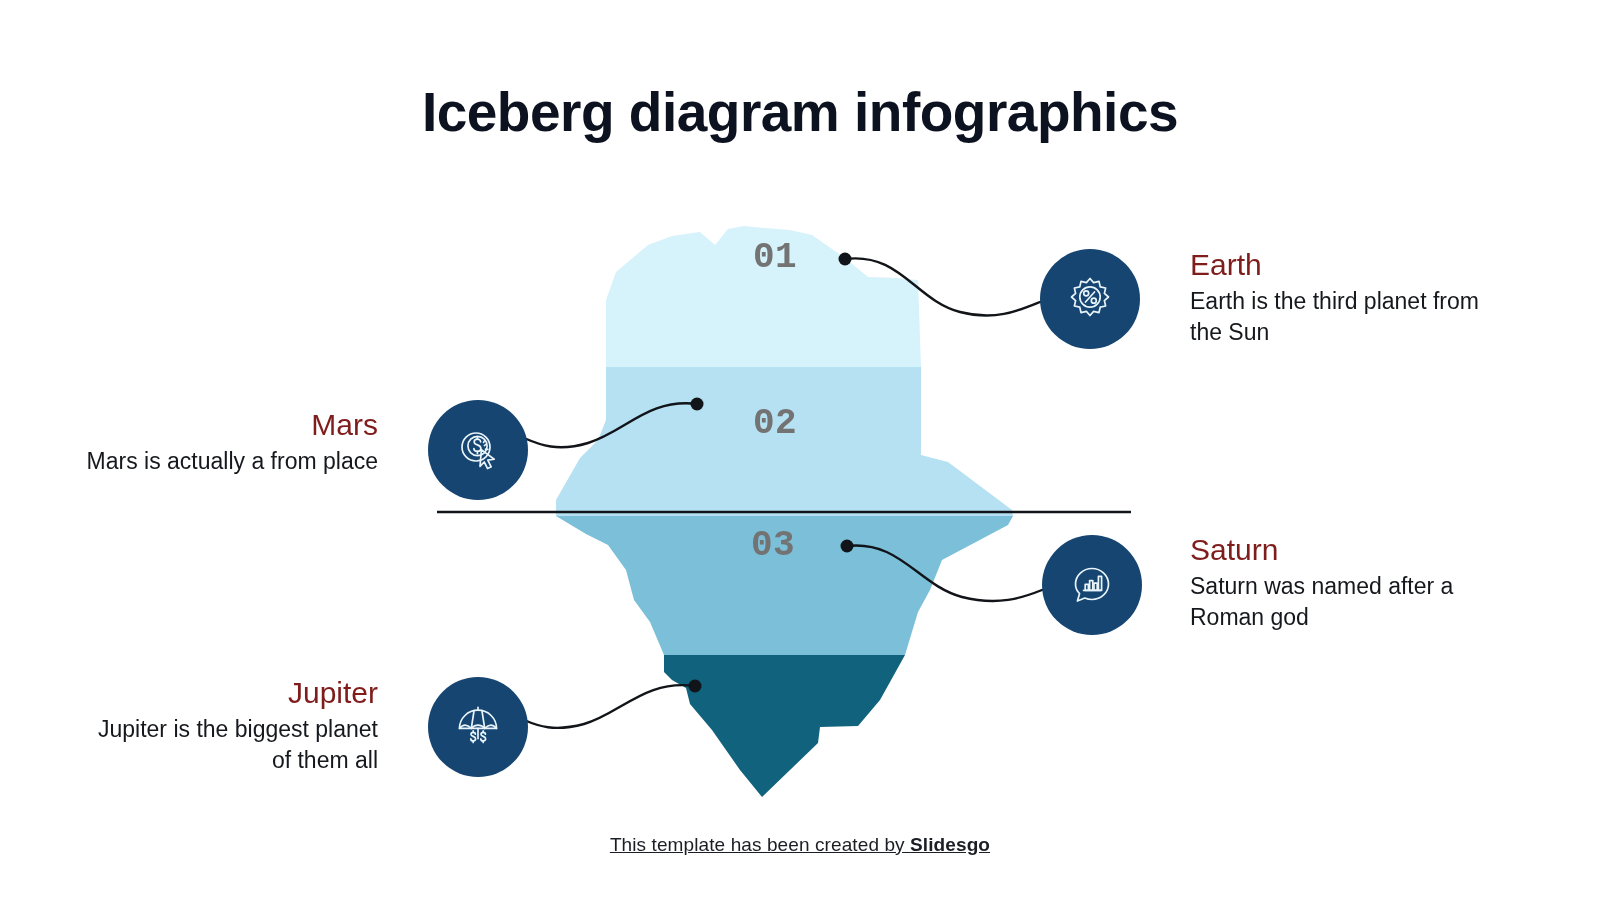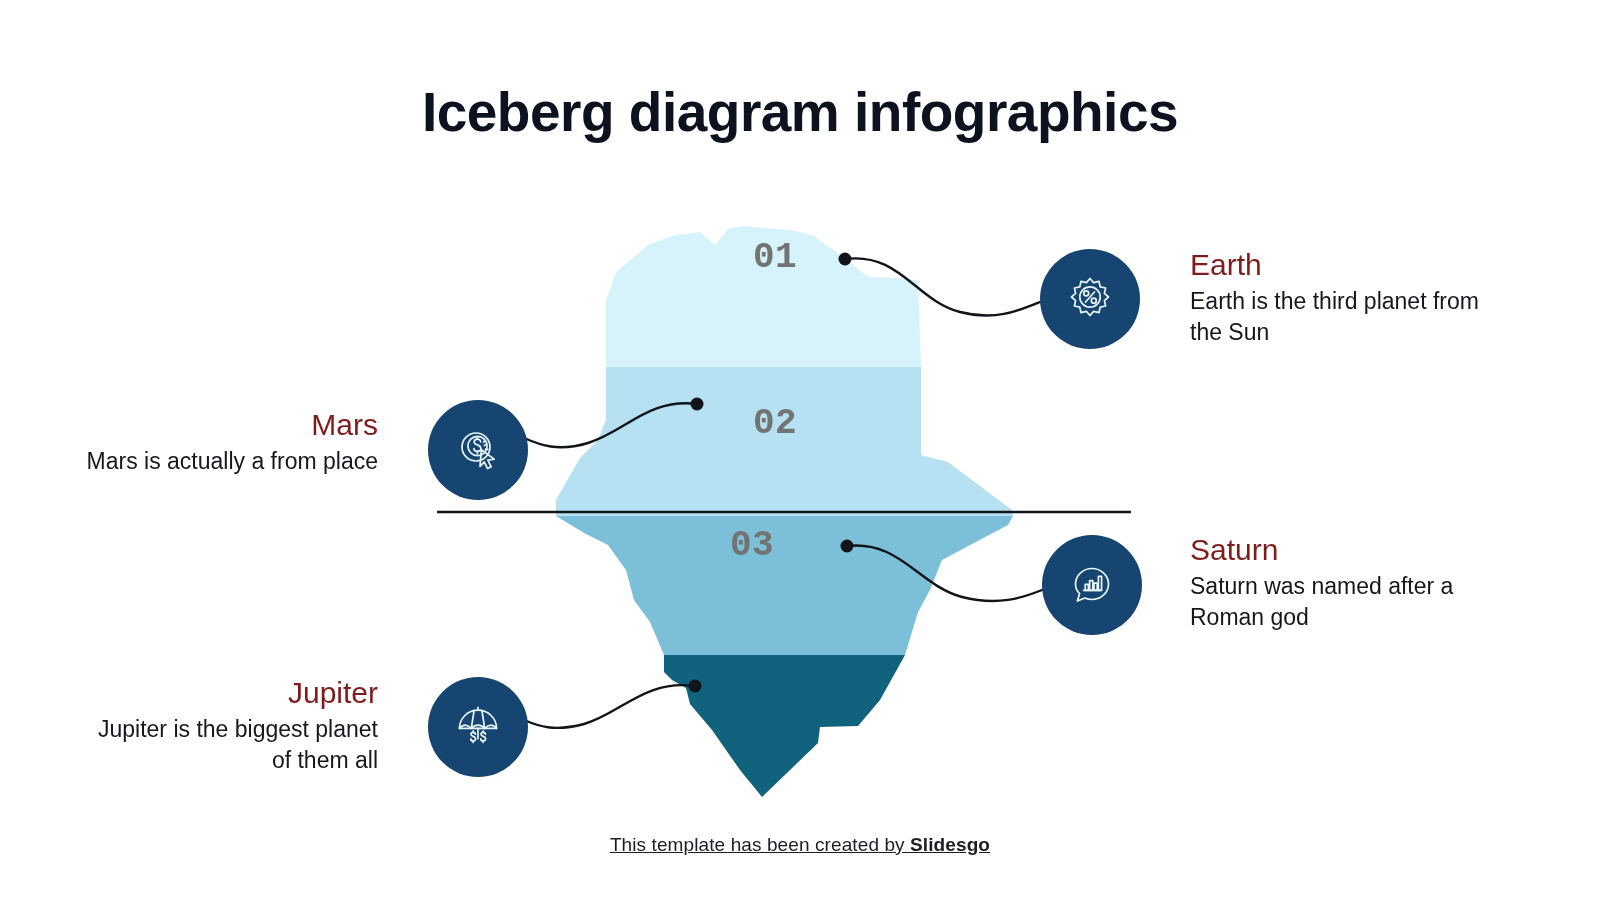--- a/index.html
+++ b/index.html
@@ -53,21 +53,21 @@
     text-align: center;
     font-size: 36px;
     font-weight: 700;
     letter-spacing: 0.5px;
     line-height: 1;
   }
   .berg-num.dark  { color: #737373; font-family: Liberation Mono, monospace; }
   .berg-num.light { color: #ffffff; }
   #num-01 { left: 695px; top: 240px; }
   #num-02 { left: 695px; top: 386px; margin-top: 20px; }
-  #num-03 { left: 672px; top: 528px; }
+  #num-03 { left: 693px; top: 528px; }
   #num-04 { left: 690px; top: 663px; }
 
   
   .label-block {
     position: absolute;
     width: 300px;
   }
   .label-block .lb-title {
     font-size: 30px;
     font-weight: 400;

